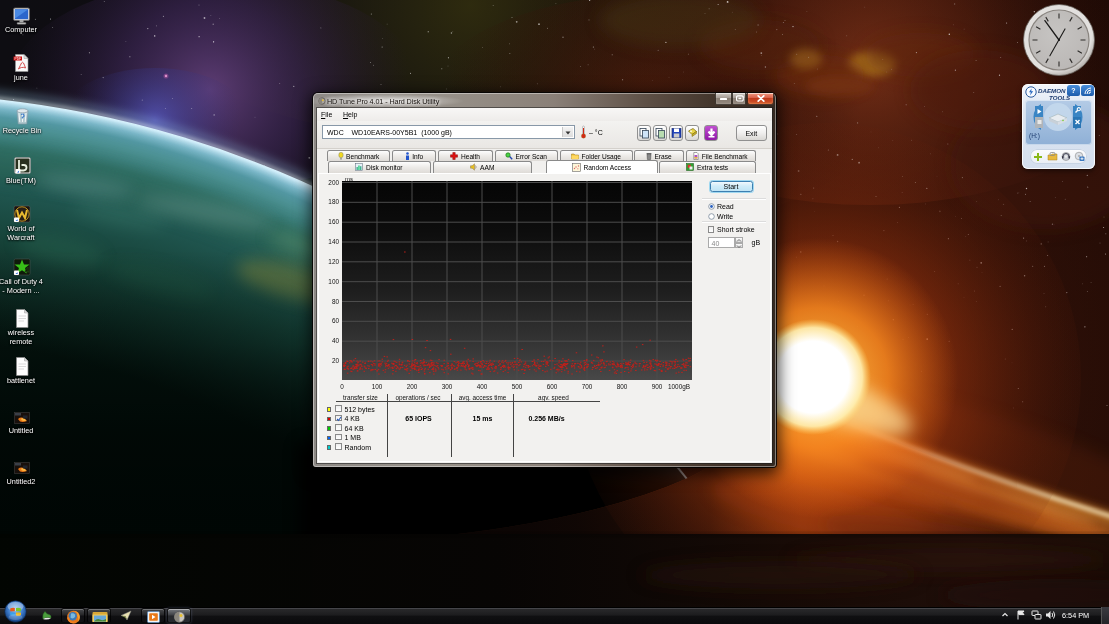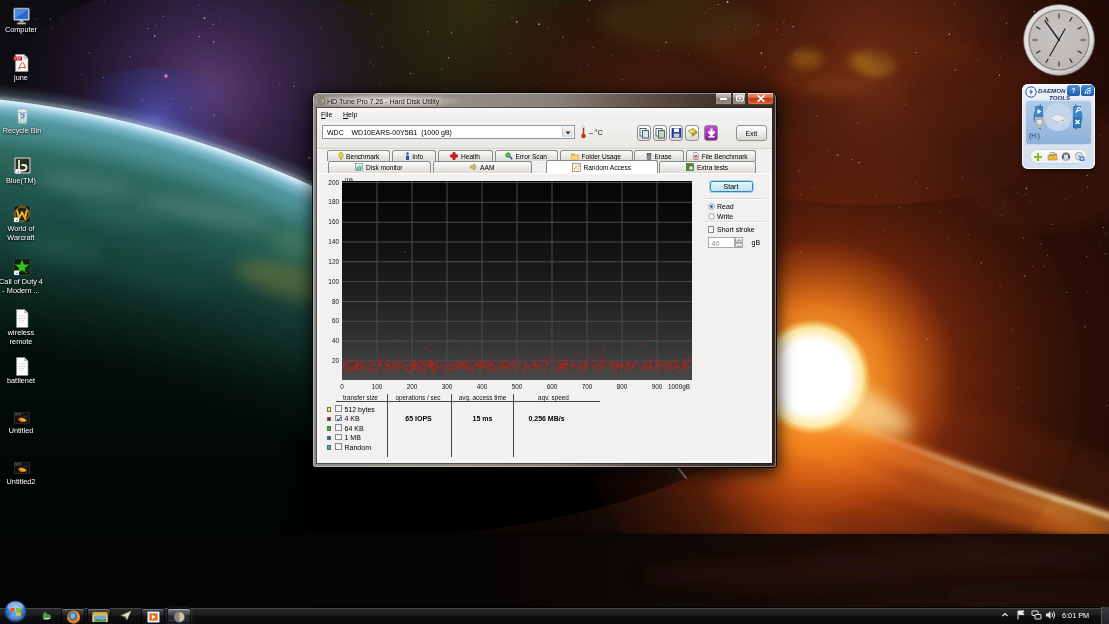--- a/index.html
+++ b/index.html
@@ -650,21 +650,21 @@
 </svg>
 
 <div id="win">
   <div id="titlebar">
     <div id="titleglow"></div>
     <svg class="abs" style="left:5px;top:4px" width="8" height="8" viewBox="0 0 8 8">
         <circle cx="4" cy="4" r="3.2" fill="#a8a49e" stroke="#4a463f" stroke-width="0.7"></circle>
         <path d="M4 0.8 A3.2 3.2 0 0 0 4 7.2 Z" fill="#8a8680"></path>
         <circle cx="4.8" cy="3.2" r="1" fill="#ddb83c"></circle>
       </svg>
-    <div id="titletext">HD Tune Pro 7.26 - Hard Disk Utility</div>
+    <div id="titletext">HD Tune Pro 4.01 - Hard Disk Utility</div>
     <div class="capbtn" id="btnmin">
         <svg style="position:absolute;left:4px;top:4.5px;display:block" width="7" height="2" viewBox="0 0 7 2">
           <rect width="7" height="2" rx="0.6" fill="#fff"></rect>
         </svg>
       </div>
     <div class="capbtn" id="btnmax">
         <svg style="position:absolute;left:3px;top:2.2px;display:block" width="8" height="7" viewBox="0 0 8 7">
           <rect x="0.6" y="0.8" width="6.6" height="5.2" rx="1.2" fill="none" stroke="#fff" stroke-width="1.2"></rect>
           <rect x="2.4" y="2.7" width="3" height="1.5" fill="#fff"></rect>
         </svg>
@@ -1101,14 +1101,14 @@
       <path d="M2 1 L8 1 L6.5 2.8 L8 4.6 L2 4.6 Z" fill="#e8e8e8"></path>
     </svg></div>
 <div class="tray" style="left:1031px;top:610px"><svg width="11" height="10" viewBox="0 0 11 10">
       <rect x="1" y="1" width="6" height="4.5" rx="0.5" fill="none" stroke="#e8e8e8" stroke-width="1"></rect>
       <rect x="4" y="4.5" width="6" height="4.5" rx="0.5" fill="#1a1a1c" stroke="#e8e8e8" stroke-width="1"></rect>
     </svg></div>
 <div class="tray" style="left:1045px;top:610px"><svg width="11" height="10" viewBox="0 0 11 10">
       <path d="M1 3.5 H3 L5.5 1 V9 L3 6.5 H1 Z" fill="#e8e8e8"></path>
       <path d="M7 3 Q8.5 5 7 7 M8.5 1.5 Q11 5 8.5 8.5" stroke="#e8e8e8" stroke-width="1" fill="none"></path>
     </svg></div>
-<div class="tray" style="left:1062px;top:611px">6:01 PM</div>
+<div class="tray" style="left:1062px;top:611px">6:54 PM</div>
 <div style="position:absolute;left:1101px;top:607px;width:8px;height:17px;background:linear-gradient(#3a3a40,#242428);border-left:1px solid #555"></div>
 
 </body></html>

